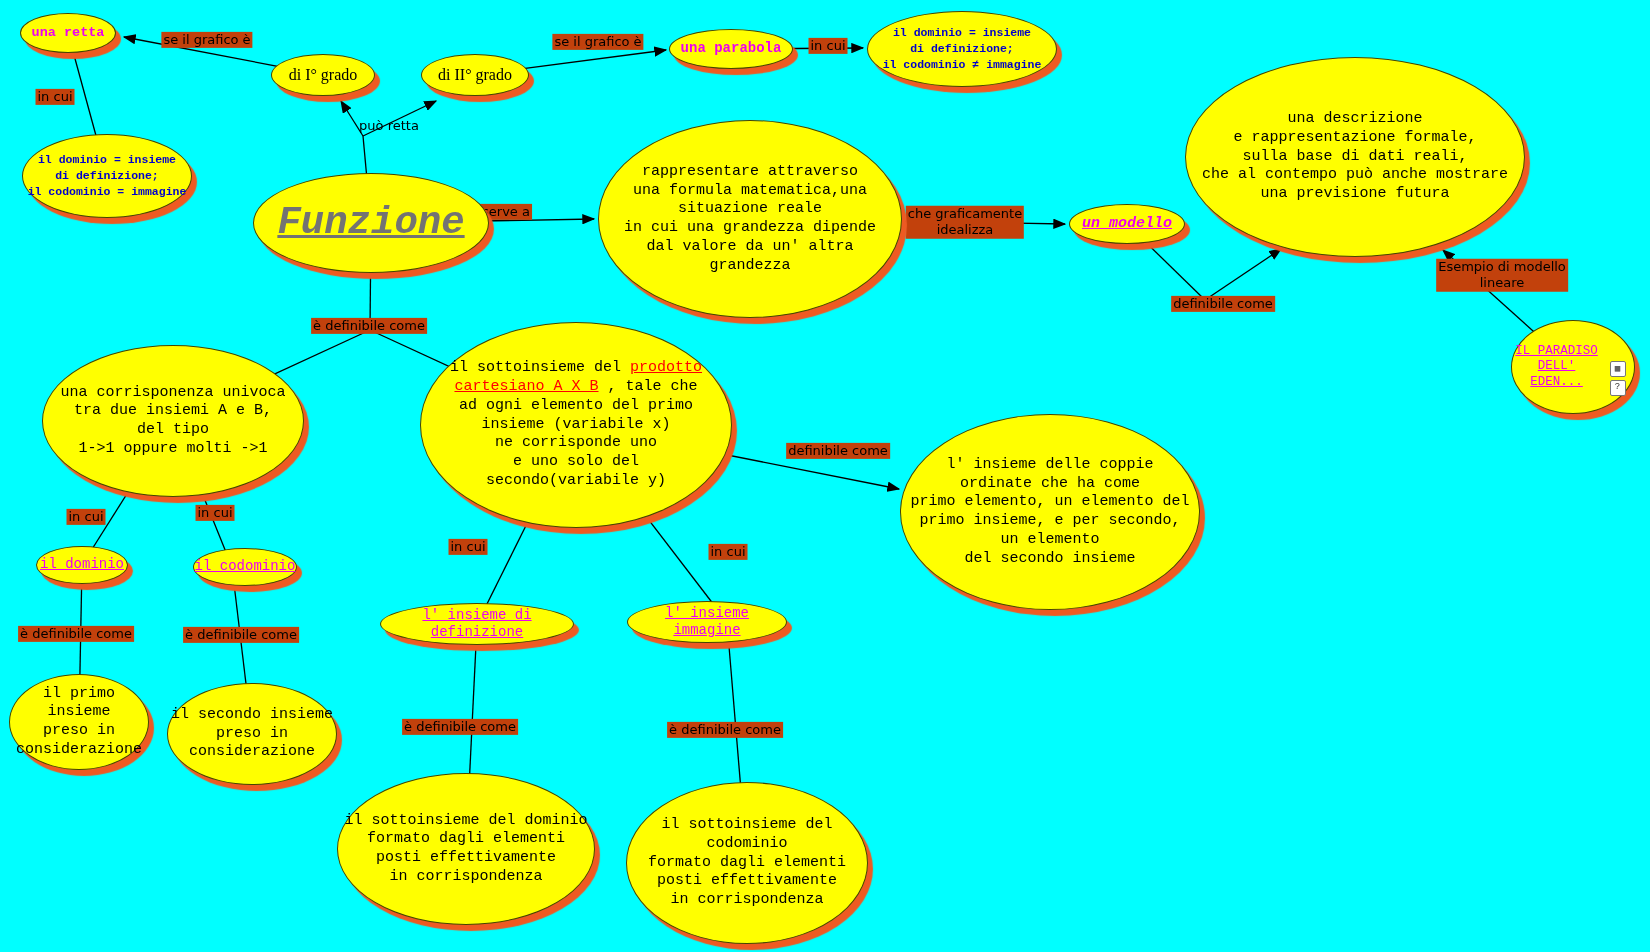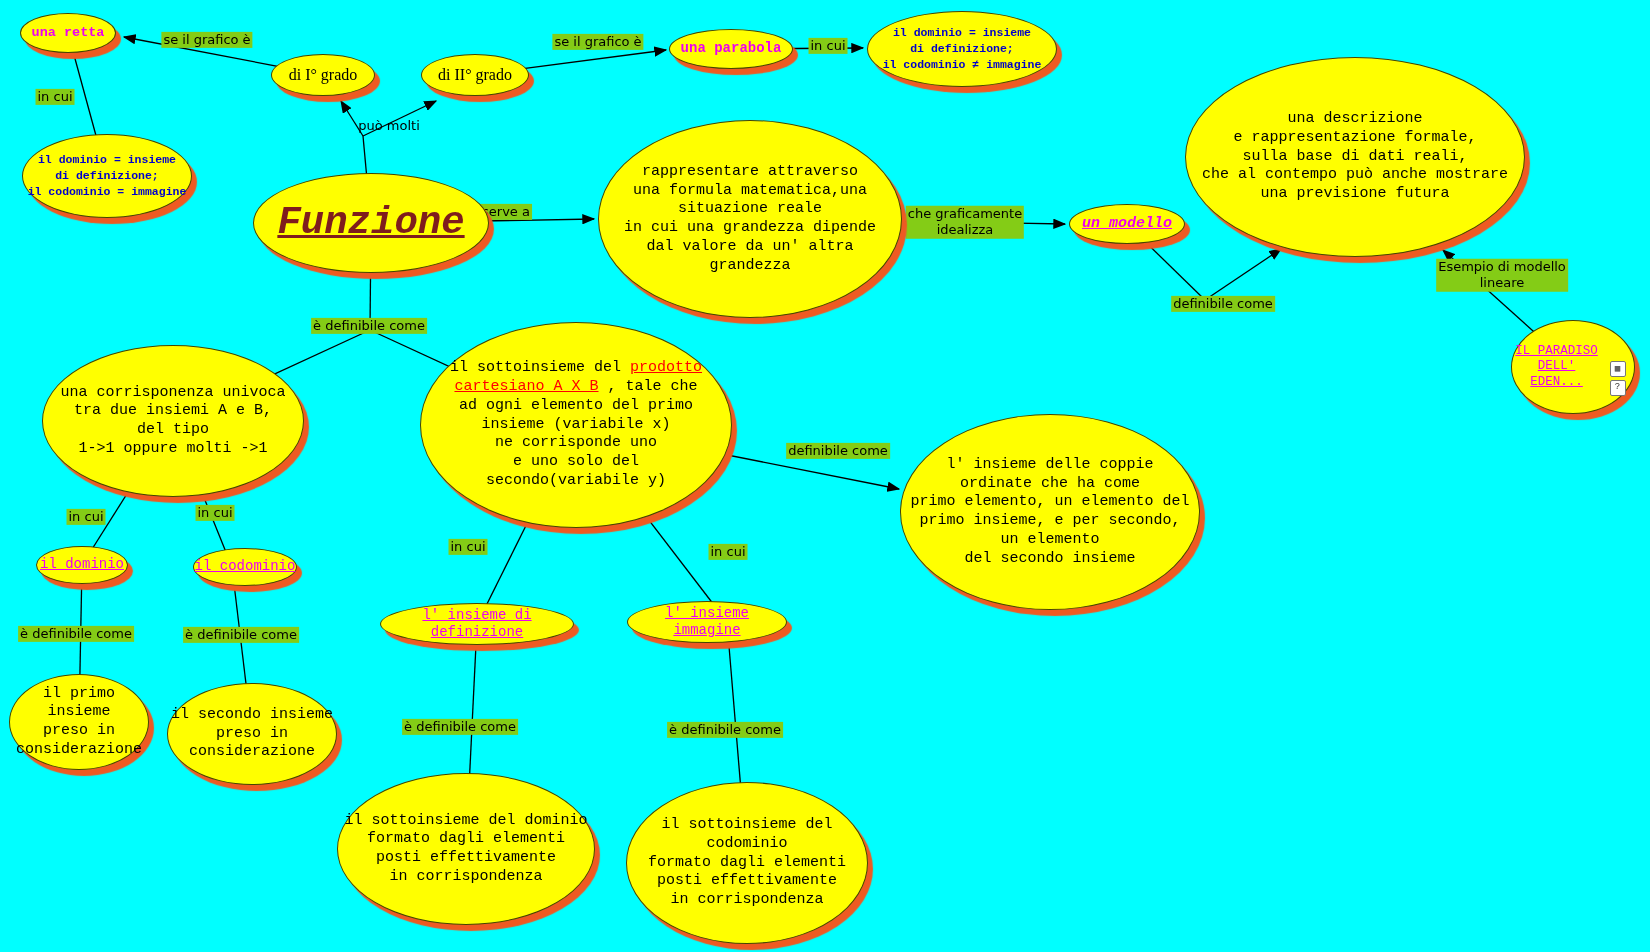--- a/index.html
+++ b/index.html
@@ -29,30 +29,30 @@
     font-family:Liberation Mono, monospace;
   }
   .label{
     position:absolute;
     transform:translate(-50%,-50%);
     font-size:13px;
     line-height:1.25;
     color:#000;
     white-space:pre-line;
     text-align:center;
-    background:#84cc16;
+    background:#c2410c;
     padding:0 2px;
   }
   .label.nobg{background:transparent;}
   .magenta{color:#ee00ee;font-weight:bold;}
   .link{color:#ee00ee;text-decoration:underline;}
   .blue{color:#0000cc;font-weight:bold;font-size:11.5px;line-height:1.4;}
   .serif{font-family:"Liberation Serif",serif;font-size:16px;}
   .funzione{
-    color:#7f1d1d;font-weight:bold;font-style:italic;
+    color:#737373;font-weight:bold;font-style:italic;
     font-size:39px;text-decoration:underline;line-height:1.1;
   }
   .small-link{font-size:14px;}
   .redlink{color:#ff0000;text-decoration:underline;}
   .icon-box{
     display:inline-flex;align-items:center;justify-content:center;
     width:14px;height:14px;border:1px solid #777;background:#fff;
     font-size:9px;color:#333;margin:0 1px;border-radius:2px;
   }
   .col{}
@@ -93,21 +93,21 @@
       <line x1="477" y1="624" x2="466" y2="849"></line>
       <line x1="727" y1="622" x2="747" y2="863"></line>
       <line x1="576" y1="425" x2="899" y2="489" marker-end="url(#arr)"></line>
     </g>
   </svg>
 
   <div class="label" style="left:207px;top:40px">se il grafico è</div>
   <div class="label" style="left:598px;top:42px">se il grafico è</div>
   <div class="label" style="left:828px;top:46px">in cui</div>
   <div class="label" style="left:55px;top:97px">in cui</div>
-  <div class="label nobg" style="left:389px;top:126px">può molti</div>
+  <div class="label nobg" style="left:389px;top:126px">può retta</div>
   <div class="label" style="left:506px;top:212px">serve a</div>
   <div class="label" style="left:965px;top:222px">che graficamente
 idealizza</div>
   <div class="label" style="left:1223px;top:304px">definibile come</div>
   <div class="label" style="left:1502px;top:275px">Esempio di modello
 lineare</div>
   <div class="label" style="left:369px;top:326px">è definibile come</div>
   <div class="label" style="left:86px;top:517px">in cui</div>
   <div class="label" style="left:215px;top:513px">in cui</div>
   <div class="label" style="left:838px;top:451px">definibile come</div>

